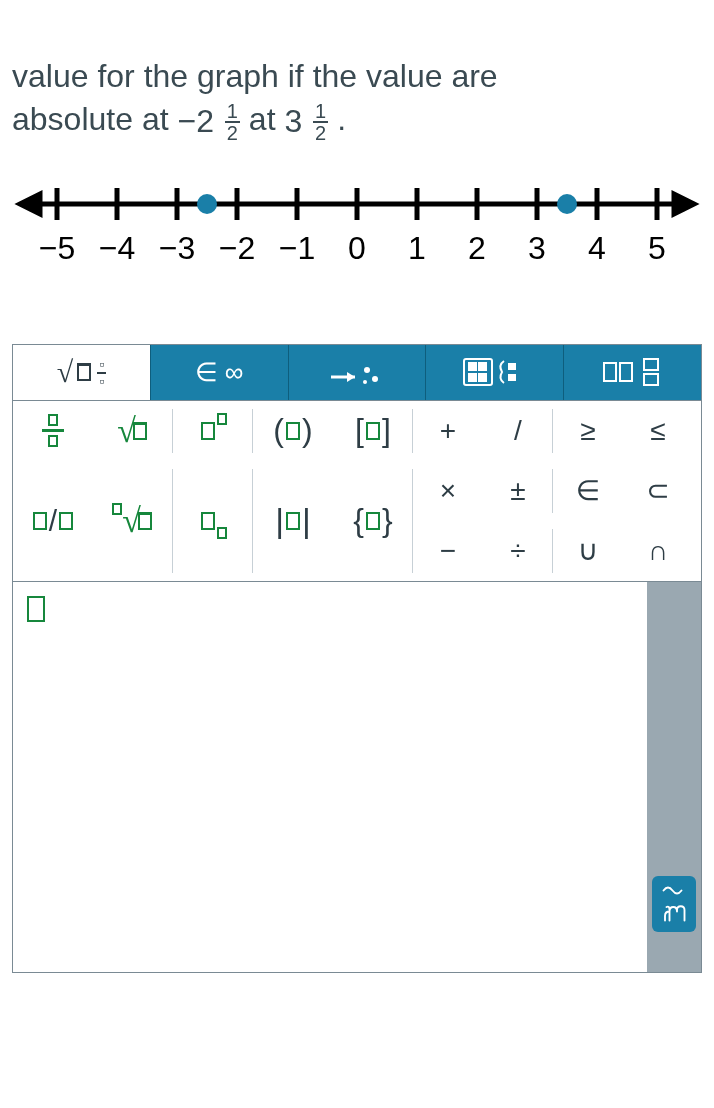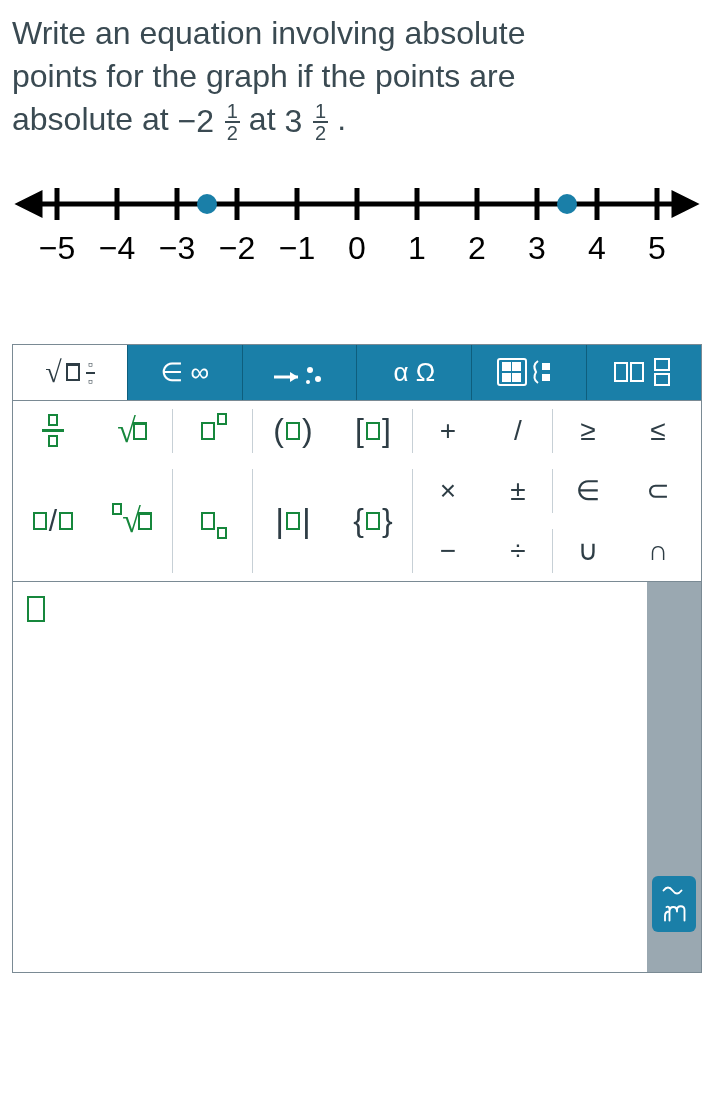--- a/index.html
+++ b/index.html
@@ -130,22 +130,22 @@
     display: flex; align-items: center; justify-content: center;
     color: #fff;
     cursor: pointer;
   }
   .hand-btn svg { width: 30px; height: 40px; }
 </style>
 </head>
 <body>
 
 <div class="question">
-  <span>Write an equation involving absolute</span><br>
-  <span>points for the graph if the points are</span><br>
+  <br>
+  <span>value for the graph if the value are</span><br>
   <span>absolute at </span>
   <span class="mixed">
     <span class="whole">−2</span>
     <span class="frac">
       <span class="num">1</span>
       <span class="den">2</span>
     </span>
   </span>
   <span> at </span>
   <span class="mixed">
@@ -213,23 +213,20 @@
         <g fill="#fff">
           <line x1="4" y1="20" x2="28" y2="20" stroke="#fff" stroke-width="3"></line>
           <polygon points="28,20 20,15 20,25"></polygon>
           <circle cx="40" cy="13" r="3"></circle>
           <circle cx="48" cy="22" r="3"></circle>
           <circle cx="38" cy="25" r="2"></circle>
         </g>
       </svg>
     </div>
     <div class="tab">
-      <span>α Ω</span>
-    </div>
-    <div class="tab">
       <svg width="70" height="34">
         <g fill="none" stroke="#fff" stroke-width="2">
           <rect x="4" y="4" width="28" height="26" rx="2"></rect>
           <rect x="9" y="8" width="7" height="7" fill="#fff"></rect>
           <rect x="19" y="8" width="7" height="7" fill="#fff"></rect>
           <rect x="9" y="19" width="7" height="7" fill="#fff"></rect>
           <rect x="19" y="19" width="7" height="7" fill="#fff"></rect>
           <path d="M44 6 q-6 4 -2 11 q-4 7 2 11"></path>
           <rect x="48" y="8" width="8" height="7" fill="#fff" stroke="none"></rect>
           <rect x="48" y="19" width="8" height="7" fill="#fff" stroke="none"></rect>

